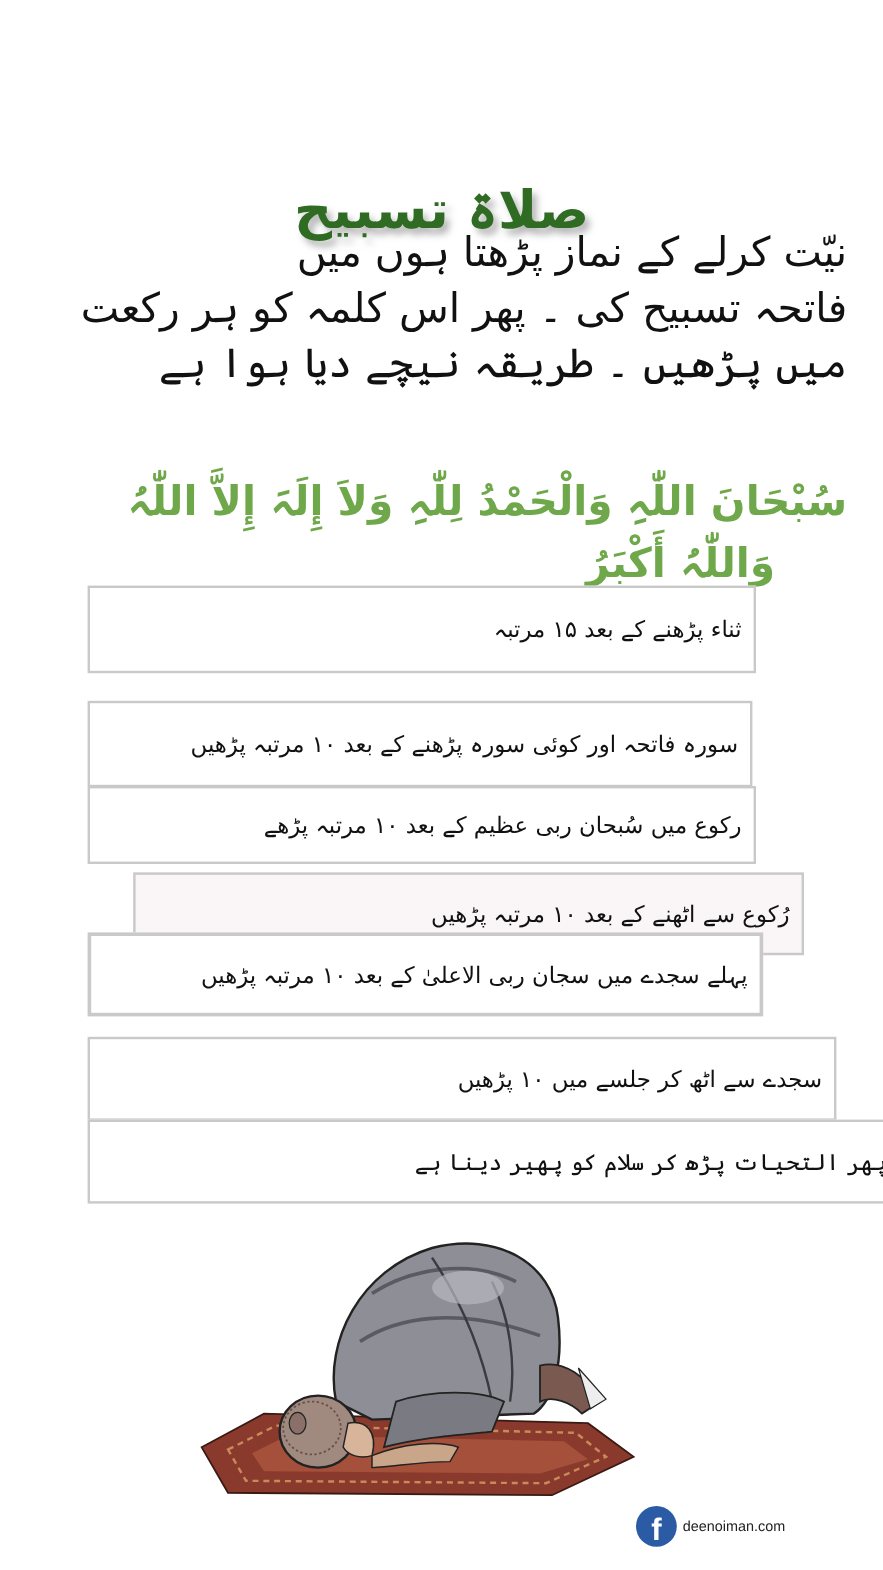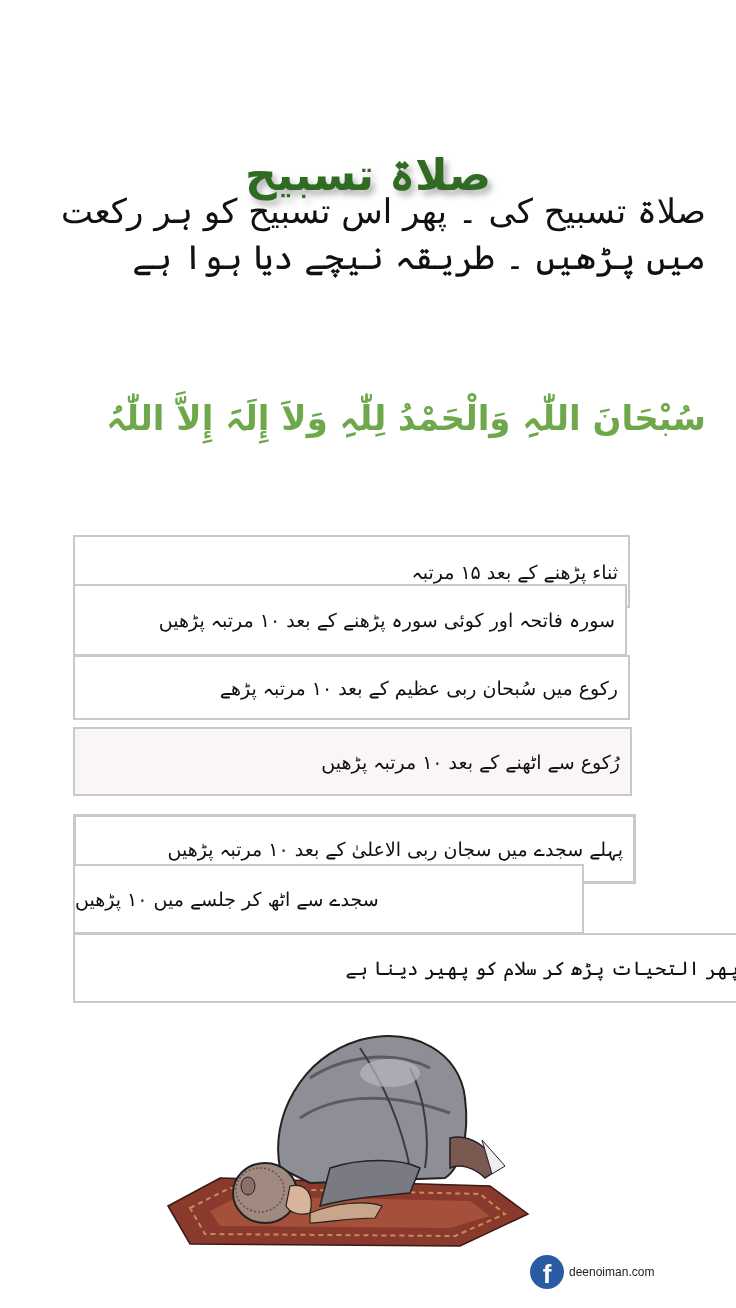--- a/index.html
+++ b/index.html
@@ -57,45 +57,47 @@
     .site {
       margin-left: 5px; font-family: "Liberation Sans", sans-serif; font-size: 12px; color: #222;
     }
   </style>
 </head>
 <body>
 
 <div class="title">صلاۃ تسبیح</div>
 
 <div class="intro">
-  <div class="l2">صلاۃ تسبیح کی ۔ پھر اس تسبیح کو ہر رکعت</div>
+  <div class="l1">نیّت کرلے کے نماز پڑھتا ہوں میں</div>
+  <div class="l2">فاتحہ تسبیح کی ۔ پھر اس کلمہ کو ہر رکعت</div>
   <div class="l3">میں پڑھیں ۔ طریقہ نیچے دیا ہوا ہے</div>
 </div>
 
 <div class="kalima">
   <div class="k1">سُبْحَانَ اللّٰہِ وَالْحَمْدُ لِلّٰہِ وَلاَ إِلَہَ إِلاَّ اللّٰہُ</div>
+  <div class="k2">وَاللّٰہُ أَكْبَرُ</div>
 </div>
 
 <div class="steps">
-  <div class="step" style="top:535px;height:73px;width:557px;">
+  <div class="step" style="top:488px;height:73px;width:557px;">
     <span>ثناء پڑھنے کے بعد ۱۵ مرتبہ</span>
   </div>
   <div class="step" style="top:584px;height:72px;width:554px;">
     <span>سورہ فاتحہ اور کوئی سورہ پڑھنے کے بعد ۱۰ مرتبہ پڑھیں</span>
   </div>
   <div class="step" style="top:655px;height:65px;width:557px;">
     <span>رکوع میں سُبحان ربی عظیم کے بعد ۱۰ مرتبہ پڑھے</span>
   </div>
-  <div class="step tinted" style="top:727px;height:69px;width:559px;">
+  <div class="step tinted" style="top:727px;height:69px;width:559px;margin-left:38px;">
     <span>رُکوع سے اٹھنے کے بعد ۱۰ مرتبہ پڑھیں</span>
   </div>
-  <div class="step" style="top:814px;height:70px;width:563px;border-width:3px;">
+  <div class="step" style="top:777px;height:70px;width:563px;border-width:3px;">
     <span>پہلے سجدے میں سجان ربی الاعلیٰ کے بعد ۱۰ مرتبہ پڑھیں</span>
   </div>
-  <div class="step" style="top:864px;height:70px;width:511px;justify-content:flex-end;">
+  <div class="step" style="top:864px;height:70px;width:624px;">
     <span>سجدے سے اٹھ کر جلسے میں ۱۰ پڑھیں</span>
   </div>
   <div class="step" style="top:933px;height:70px;width:678px;">
     <span>پھر التحیات پڑھ کر سلام کو پھیر دینا ہے</span>
   </div>
 </div>
 
 <svg class="illustration" viewBox="0 0 370 232">
 
   <polygon points="8,188 60,160 330,168 368,196 300,228 30,226" fill="#8a3a2c" stroke="#3a1a14" stroke-width="1.5"></polygon>

